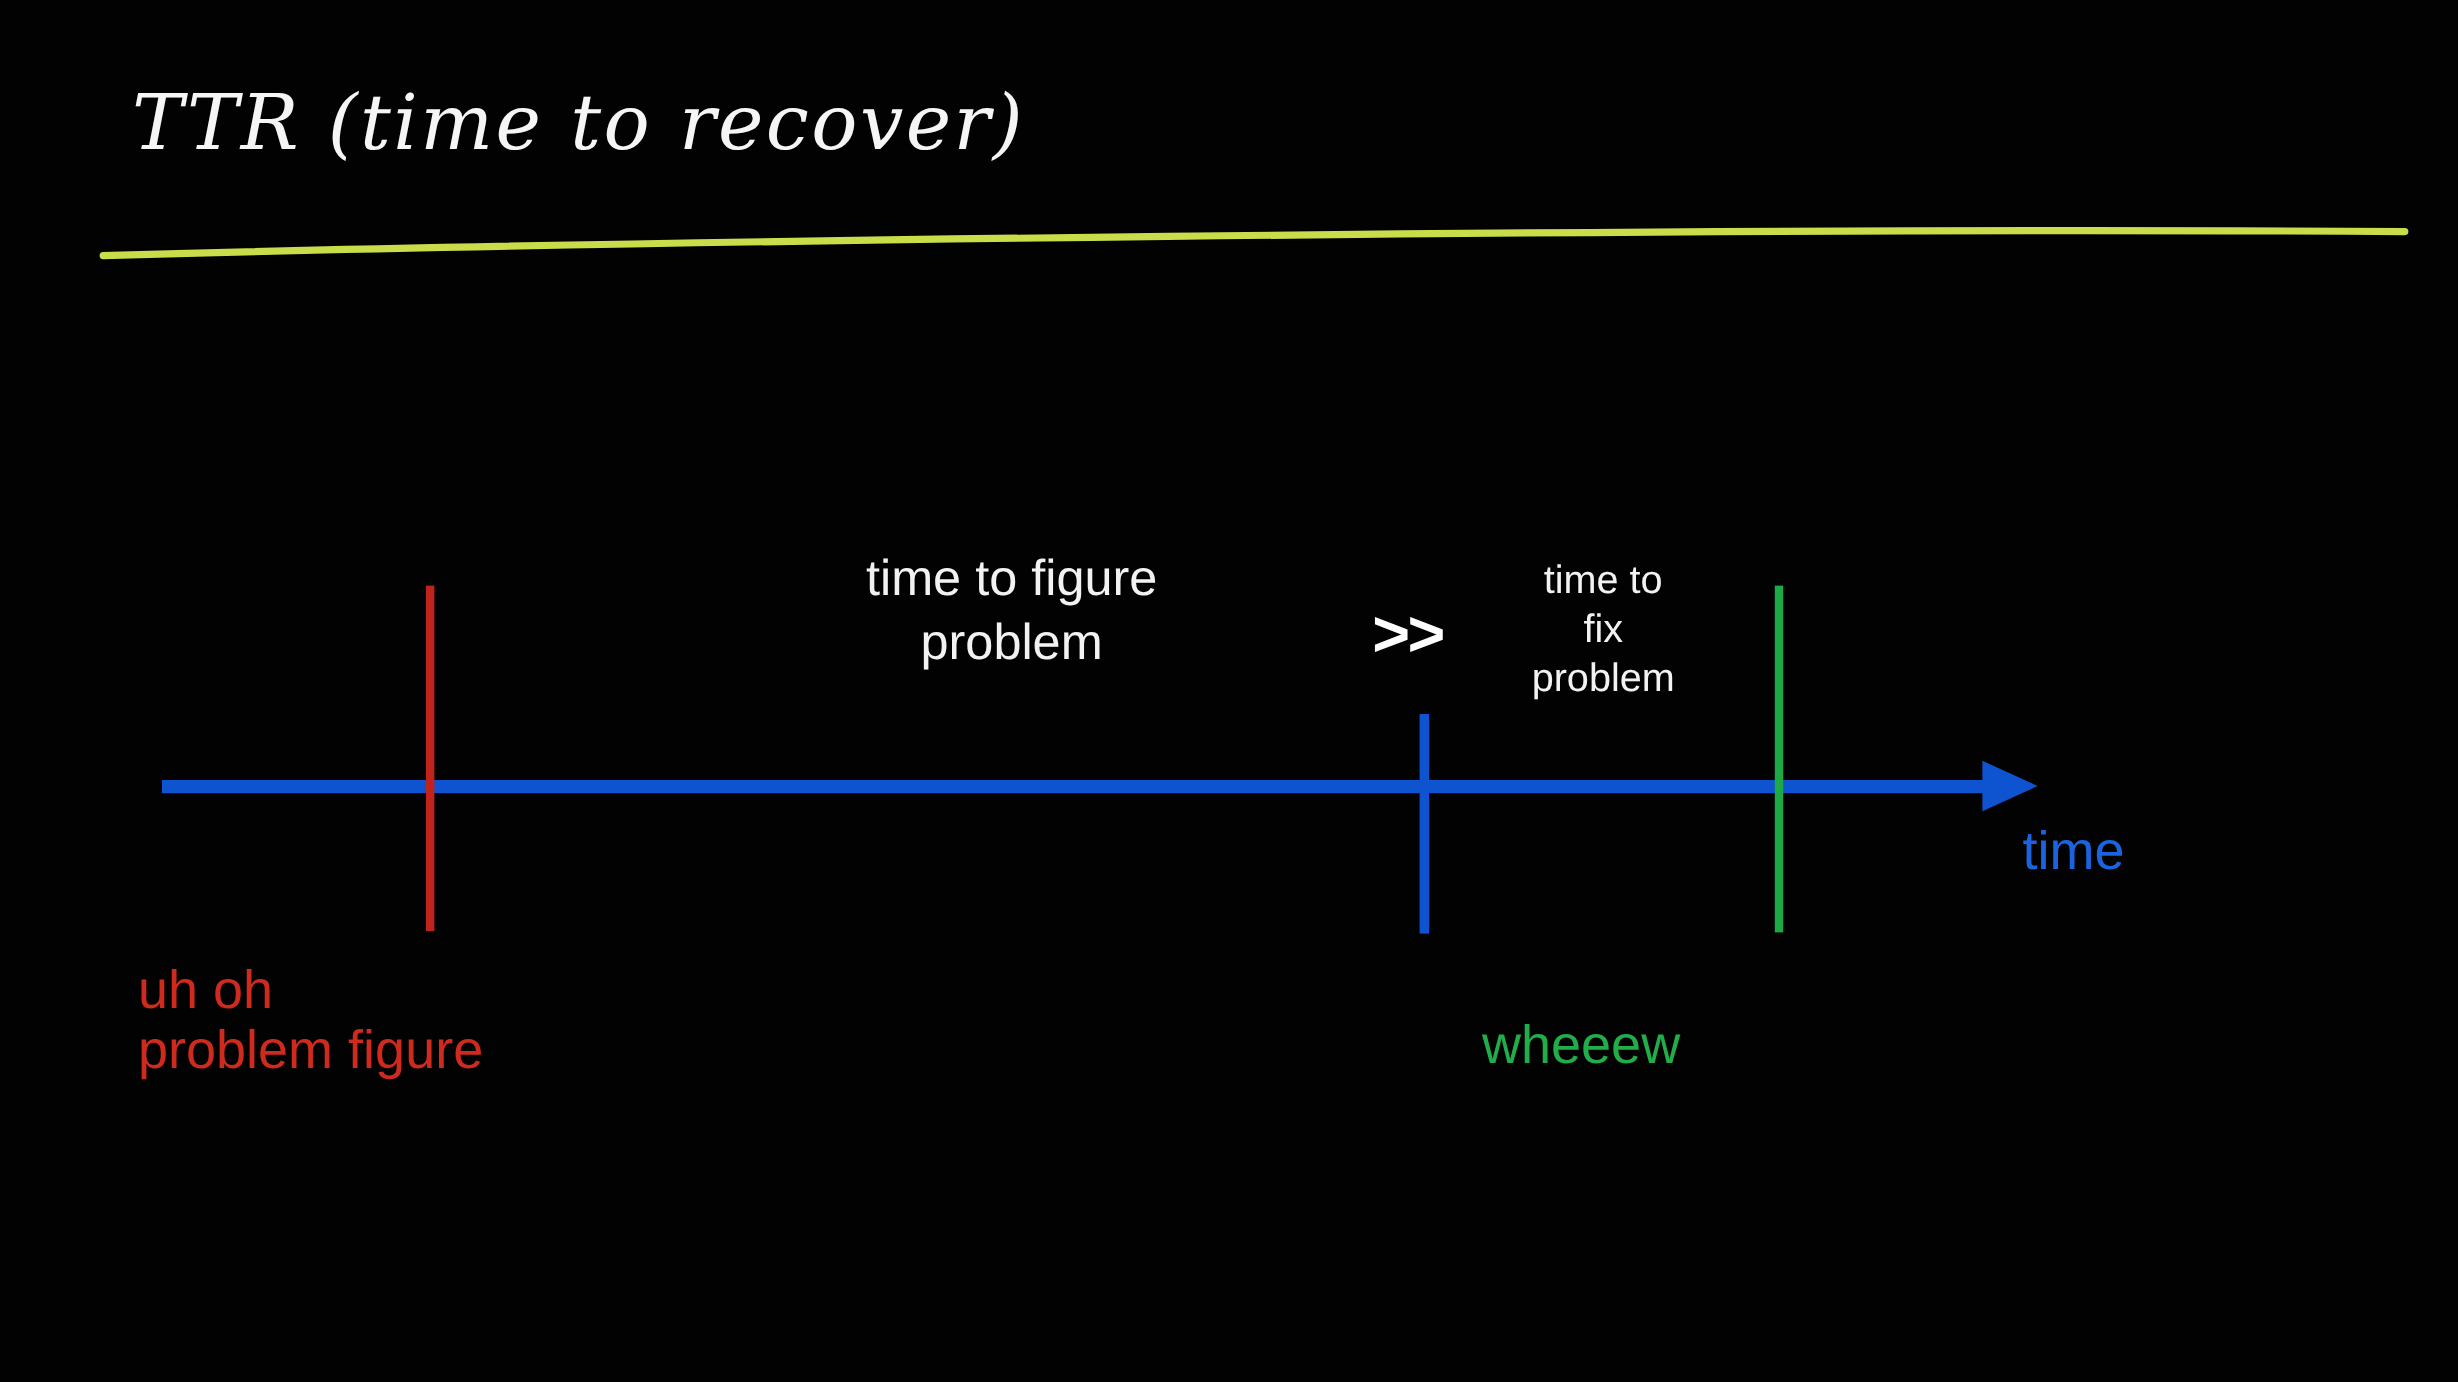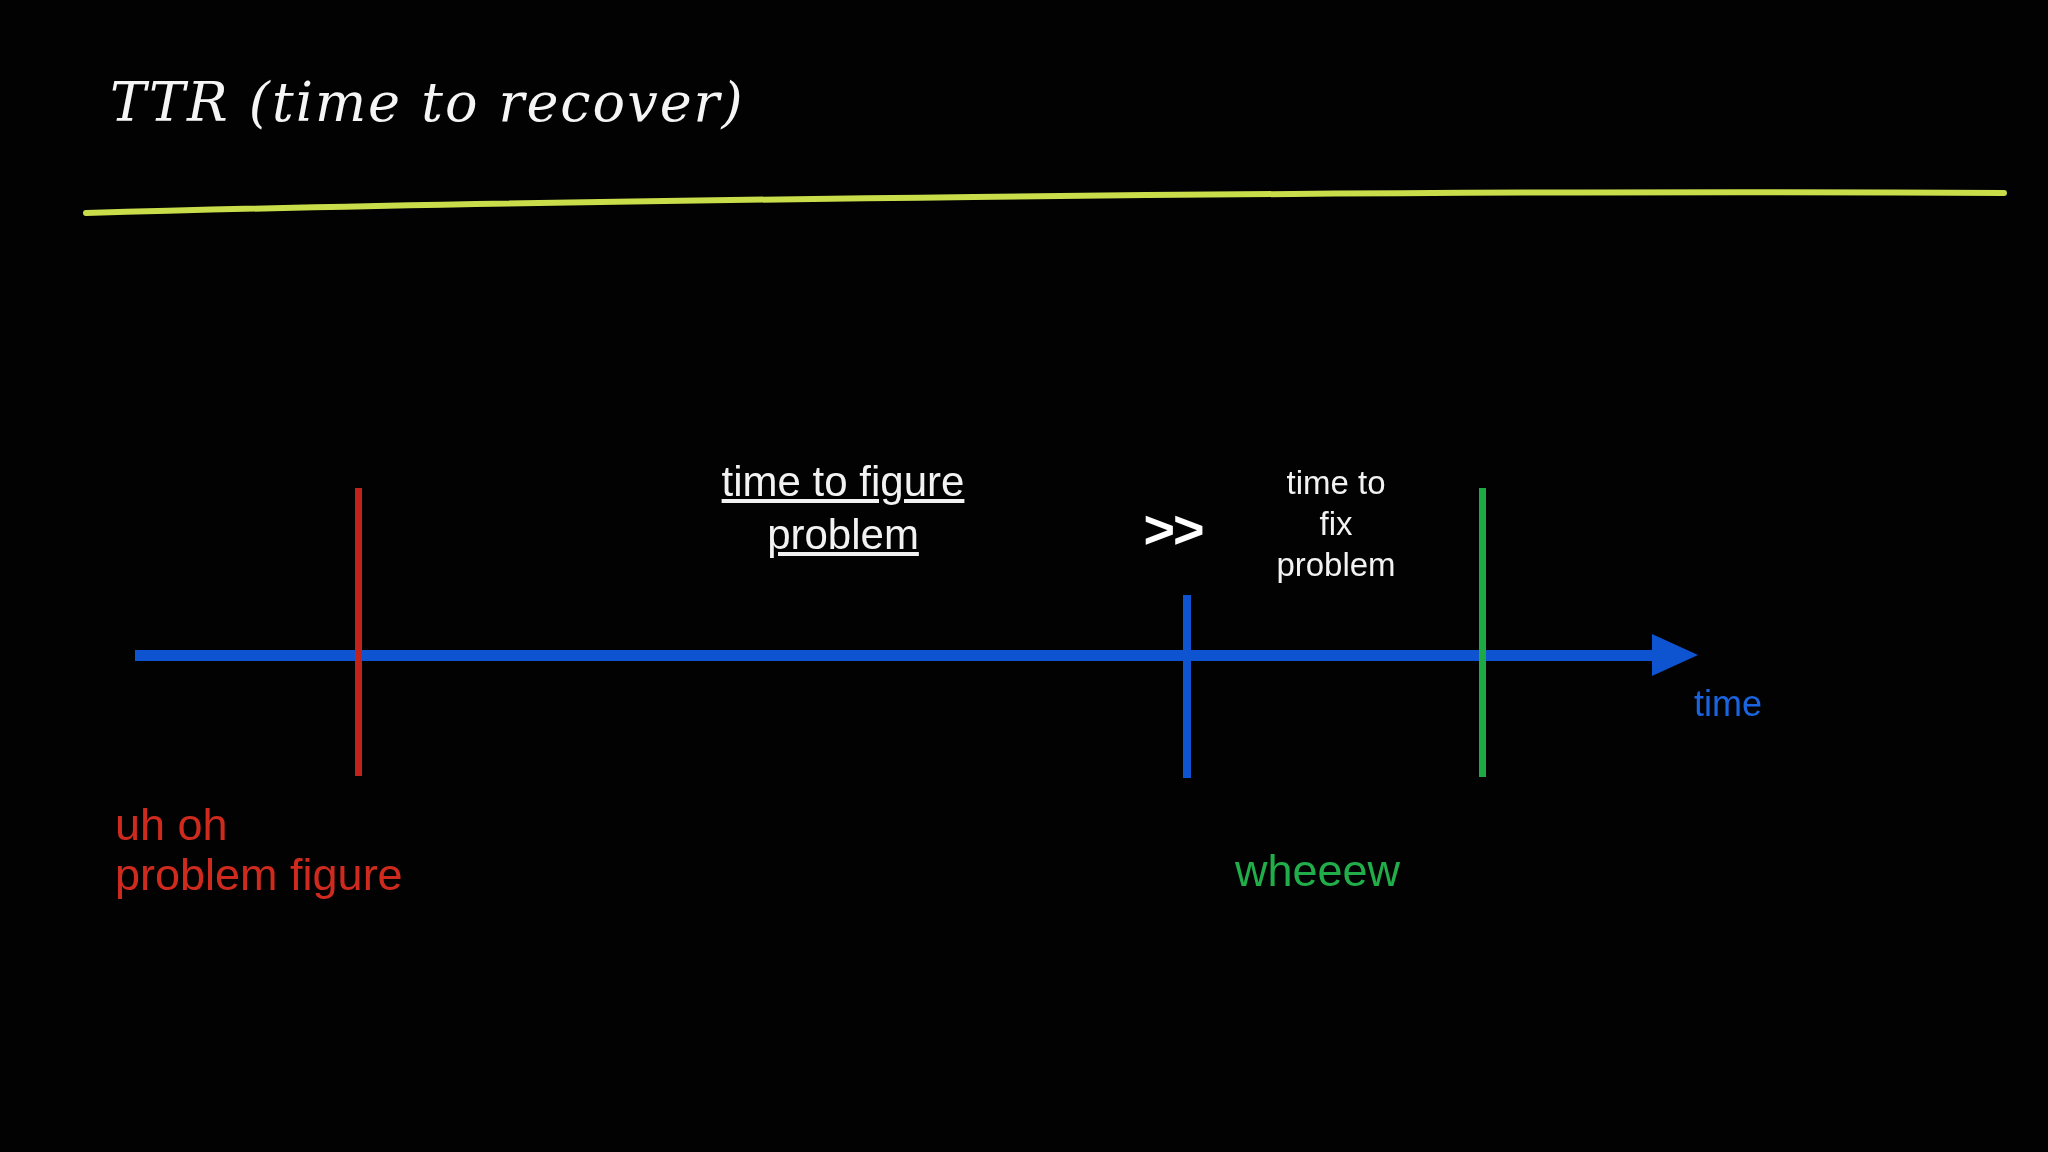--- a/index.html
+++ b/index.html
@@ -19,21 +19,21 @@
   .abs { position: absolute; }
 
   
   .slide-title {
     left: 110px;
     top: 38px;
     width: 1100px;
     color: #f5f5f5;
     font-family: "DejaVu Serif", serif;
     font-style: italic;
-    font-size: 54px;
+    font-size: 64px;
     line-height: 130px;
     letter-spacing: 2px;
     white-space: nowrap;
   }
   .underline-svg {
     left: 0;
     top: 0;
     width: 2048px;
     height: 260px;
     pointer-events: none;
@@ -54,39 +54,38 @@
     border-top: 21px solid transparent;
     border-bottom: 21px solid transparent;
     border-left-width: 46px;
     border-left-style: solid;
   }
   .axis-label {
     left: 1658px;
     top: 683px;
     width: 140px;
     text-align: center;
-    font-size: 36px;
+    font-size: 45px;
   }
 
   
   .tick { width: 7px; }
   .tick-red   { left: 355px;  top: 488px; height: 288px; }
   .tick-blue  { left: 1183px; top: 595px; height: 183px; width: 8px; }
   .tick-green { left: 1479px; top: 488px; height: 289px; }
 
   
   .phase-figure {
     left: 643px;
     top: 455px;
     width: 400px;
     text-align: center;
     color: #f2f2f2;
     font-size: 42px;
     line-height: 53px;
-    text-decoration: underline;
   }
   .much-greater {
     left: 1123px;
     top: 498px;
     width: 100px;
     text-align: center;
     color: #ffffff;
     font-size: 54px;
     font-weight: 700;
     letter-spacing: -2px;

